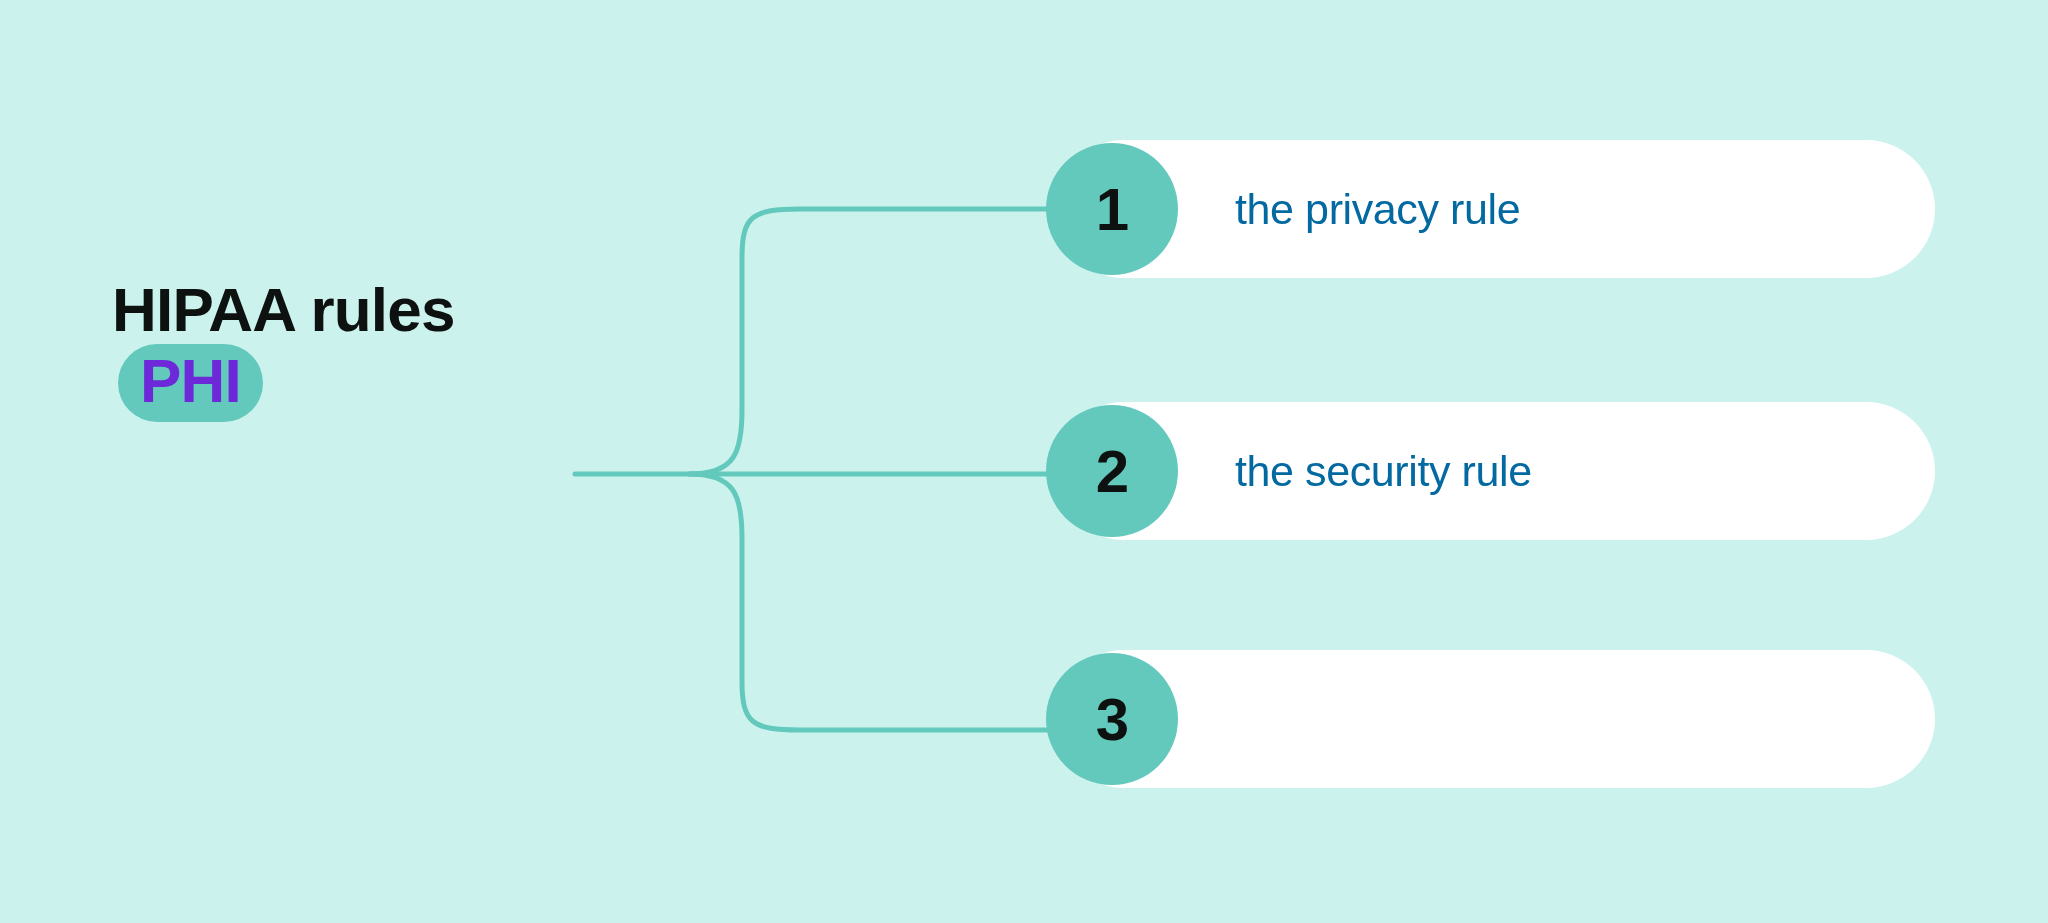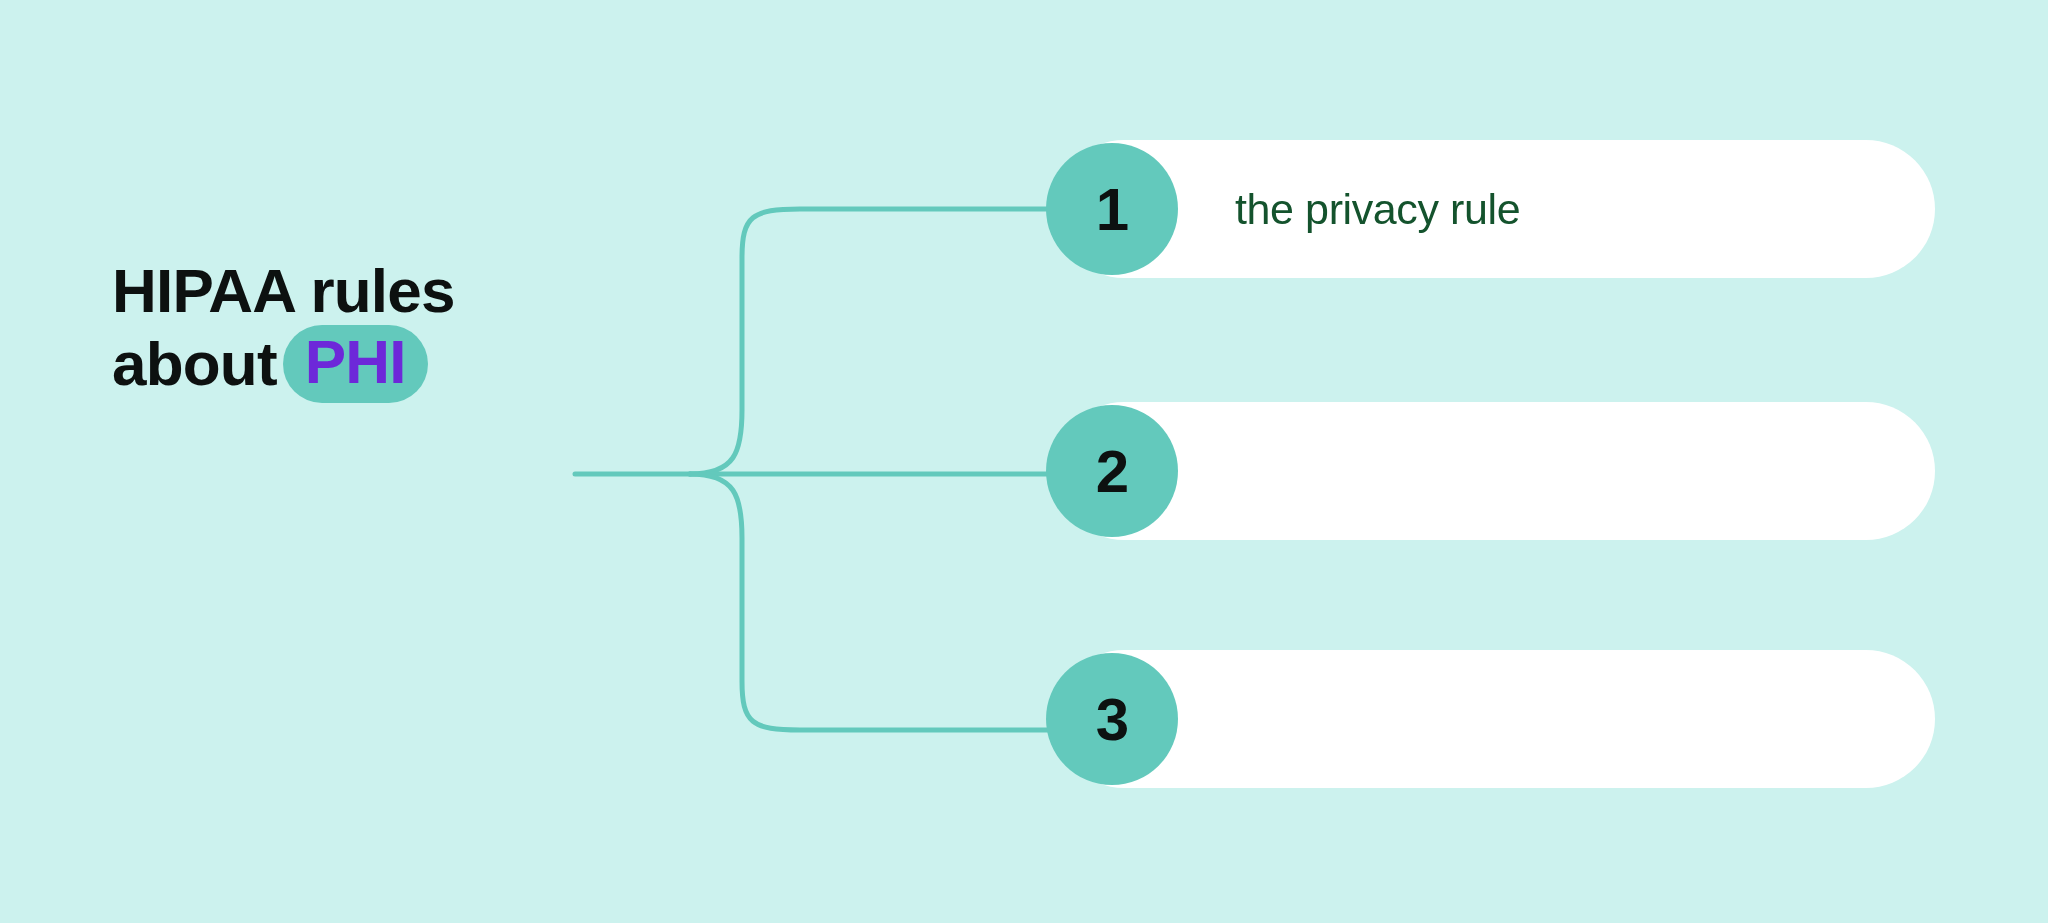--- a/index.html
+++ b/index.html
@@ -27,21 +27,21 @@
     top: 0;
     width: 2048px;
     height: 923px;
     pointer-events: none;
   }
 
   
   .root-title {
     position: absolute;
     left: 112px;
-    top: 256px;
+    top: 275px;
     width: 440px;
     font-size: 62px;
     font-weight: 700;
     line-height: 1.13;
     letter-spacing: -0.8px;
     color: #0d1110;
     white-space: nowrap;
   }
   .root-line {
     display: block;
@@ -89,21 +89,21 @@
     justify-content: center;
     font-size: 60px;
     font-weight: 700;
     color: #0d1110;
     letter-spacing: -1px;
   }
   .card-label {
     margin-left: 180px;
     font-size: 43px;
     font-weight: 400;
-    color: #14532d;
+    color: #0369a1;
     letter-spacing: -0.4px;
     white-space: nowrap;
   }
 </style>
 </head>
 <body>
 
 <div class="canvas">
 
   <svg class="connectors" viewBox="0 0 2048 923">
@@ -113,31 +113,31 @@
     <path d="M 690 474 C 735 474 742 452 742 410 L 742 258 C 742 216 752 209 800 209 L 1062 209" fill="none" stroke="#63c9bc" stroke-width="5" stroke-linecap="round"></path>
 
     <path d="M 690 474 L 1062 474" fill="none" stroke="#63c9bc" stroke-width="5" stroke-linecap="round"></path>
 
     <path d="M 690 474 C 735 474 742 496 742 538 L 742 681 C 742 723 752 730 800 730 L 1062 730" fill="none" stroke="#63c9bc" stroke-width="5" stroke-linecap="round"></path>
   </svg>
 
   <div class="root-title">
     <span class="root-line">HIPAA rules</span>
     <span class="root-line root-line-2">
-      <span>about</span>
       <span class="pill-highlight">PHI</span>
     </span>
   </div>
 
   <div class="card card-1">
     <span class="badge">1</span>
     <span class="card-label">the privacy rule</span>
   </div>
 
   <div class="card card-2">
     <span class="badge">2</span>
+    <span class="card-label">the security rule</span>
   </div>
 
   <div class="card card-3">
     <span class="badge">3</span>
   </div>
 
 </div>
 
 </body></html>

